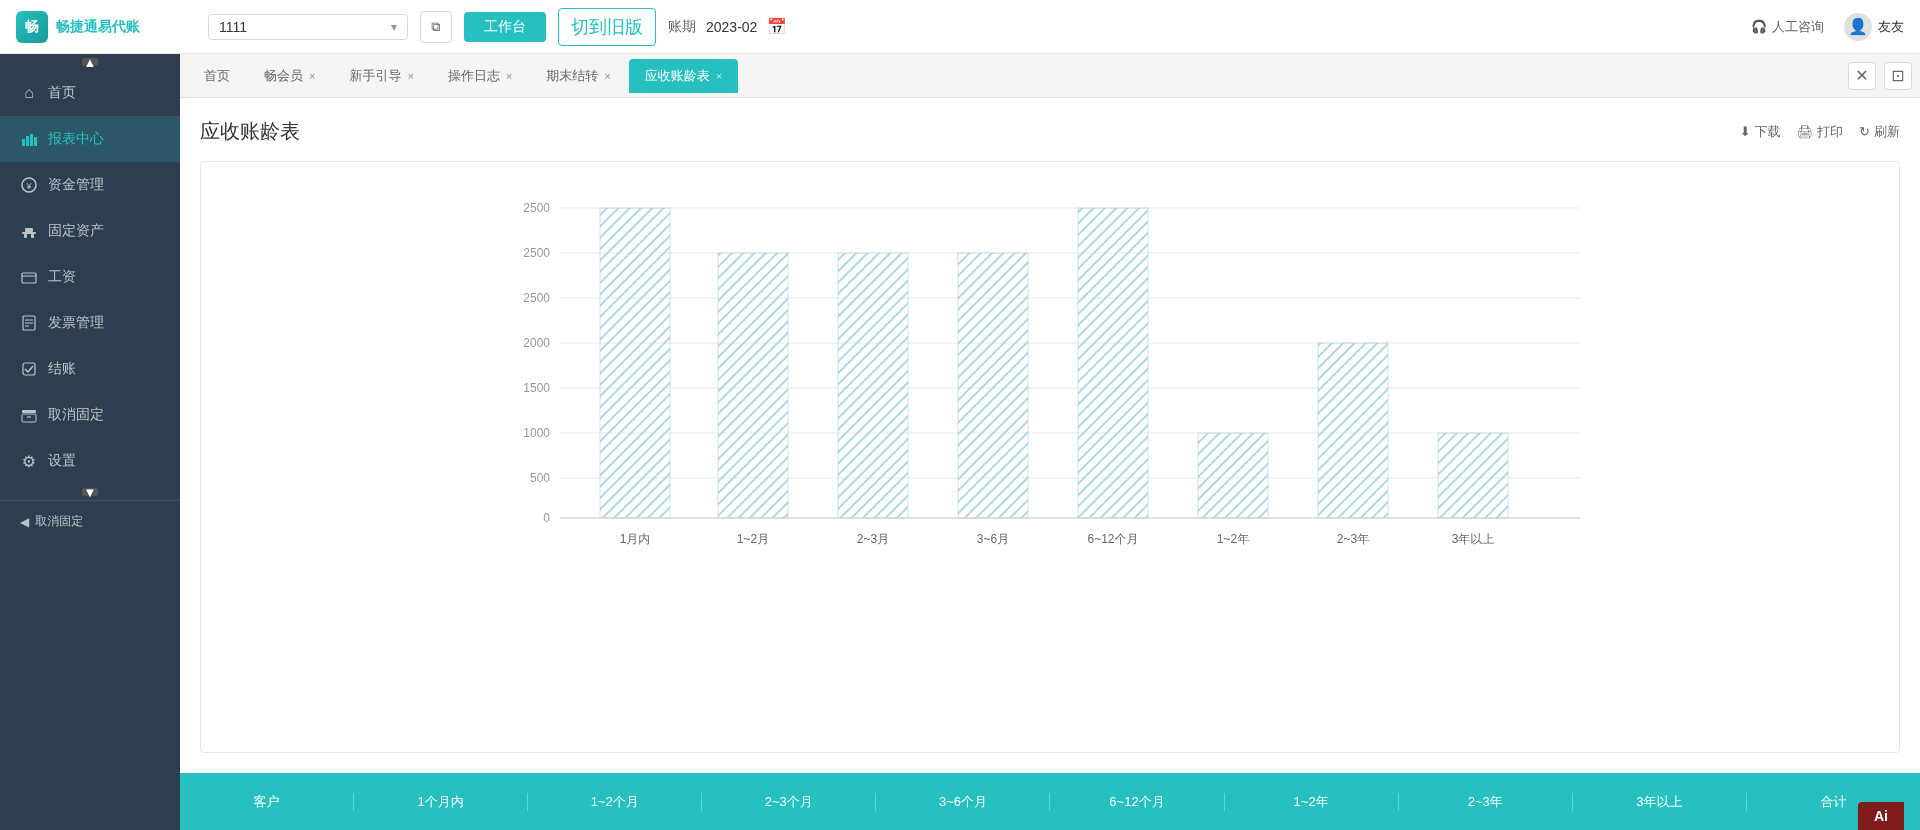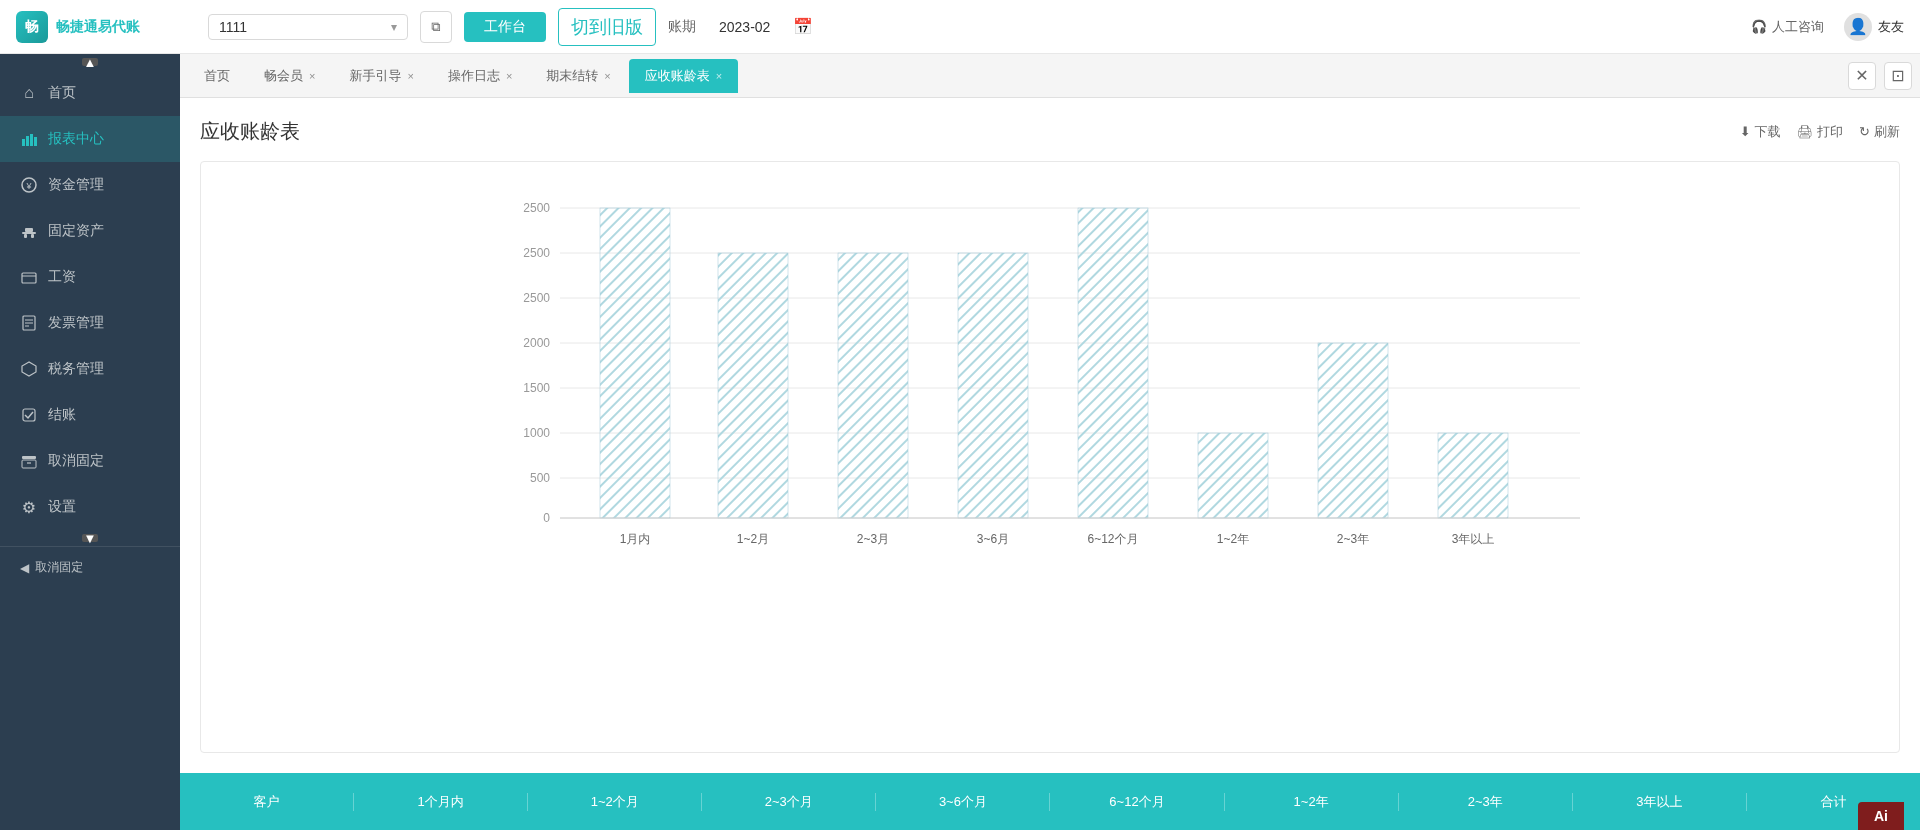--- a/index.html
+++ b/index.html
@@ -9,21 +9,21 @@
     .header { display: flex; align-items: center; background: #fff; height: 54px; border-bottom: 1px solid #e8e8e8; padding: 0 16px; gap: 12px; flex-shrink: 0; }
     .logo-area { width: 180px; display: flex; align-items: center; gap: 8px; flex-shrink: 0; }
     .logo-icon { width: 32px; height: 32px; background: linear-gradient(135deg, #26c0c0, #1a9999); border-radius: 6px; display: flex; align-items: center; justify-content: center; color: white; font-size: 14px; font-weight: bold; }
     .logo-text { color: #26c0c0; font-size: 14px; font-weight: bold; }
     .company-selector { display: flex; align-items: center; gap: 6px; border: 1px solid #d9d9d9; border-radius: 4px; padding: 4px 10px; min-width: 200px; cursor: pointer; background: #fff; }
     .company-name { font-size: 14px; color: #333; flex: 1; }
     .chevron-down { color: #999; font-size: 12px; }
     .copy-btn { width: 32px; height: 32px; border: 1px solid #d9d9d9; border-radius: 4px; display: flex; align-items: center; justify-content: center; cursor: pointer; color: #666; background: #fff; }
     .workbench-btn { background: #26c0c0; color: white; border: none; border-radius: 4px; padding: 6px 20px; cursor: pointer; font-size: 14px; }
     .switch-old-btn { border: 1px solid #26c0c0; background: #fff; color: #26c0c0; border-radius: 4px; padding: 6px 12px; cursor: pointer; font-size: 18px; }
-    .period-area { display: flex; align-items: center; gap: 23px; color: #333; font-size: 14px; }
+    .period-area { display: flex; align-items: center; gap: 10px; color: #333; font-size: 14px; }
     .period-label { color: #666; }
     .period-value { color: #333; font-weight: 500; }
     .cal-icon { color: #26c0c0; font-size: 16px; cursor: pointer; }
     .header-right { margin-left: auto; display: flex; align-items: center; gap: 20px; }
     .consult-btn { display: flex; align-items: center; gap: 4px; color: #666; cursor: pointer; font-size: 13px; }
     .user-area { display: flex; align-items: center; gap: 6px; cursor: pointer; color: #333; }
     .user-avatar { width: 28px; height: 28px; border-radius: 50%; background: #e0e0e0; display: flex; align-items: center; justify-content: center; color: #999; font-size: 16px; }
 
     
     .main-layout { display: flex; flex: 1; overflow: hidden; }
@@ -156,28 +156,20 @@
     <div class="sidebar-item">
       <span class="icon">
         <svg width="16" height="16" viewBox="0 0 16 16" fill="currentColor">
             <rect x="2" y="1" width="12" height="14" rx="1" stroke="currentColor" stroke-width="1.2" fill="none"></rect>
             <line x1="4" y1="5" x2="12" y2="5" stroke="currentColor" stroke-width="1"></line>
             <line x1="4" y1="8" x2="12" y2="8" stroke="currentColor" stroke-width="1"></line>
             <line x1="4" y1="11" x2="8" y2="11" stroke="currentColor" stroke-width="1"></line>
           </svg>
       </span>
       <span>发票管理</span>
-    </div>
-    <div class="sidebar-item">
-      <span class="icon">
-        <svg width="16" height="16" viewBox="0 0 16 16" fill="currentColor">
-            <path d="M8 1L1 5v6l7 4 7-4V5z" stroke="currentColor" stroke-width="1.2" fill="none"></path>
-          </svg>
-      </span>
-      <span>税务管理</span>
     </div>
     <div class="sidebar-item">
       <span class="icon">
         <svg width="16" height="16" viewBox="0 0 16 16" fill="currentColor">
             <rect x="2" y="2" width="12" height="12" rx="2" stroke="currentColor" stroke-width="1.2" fill="none"></rect>
             <polyline points="4,8 7,11 12,5" stroke="currentColor" stroke-width="1.5" fill="none"></polyline>
           </svg>
       </span>
       <span>结账</span>
     </div>

